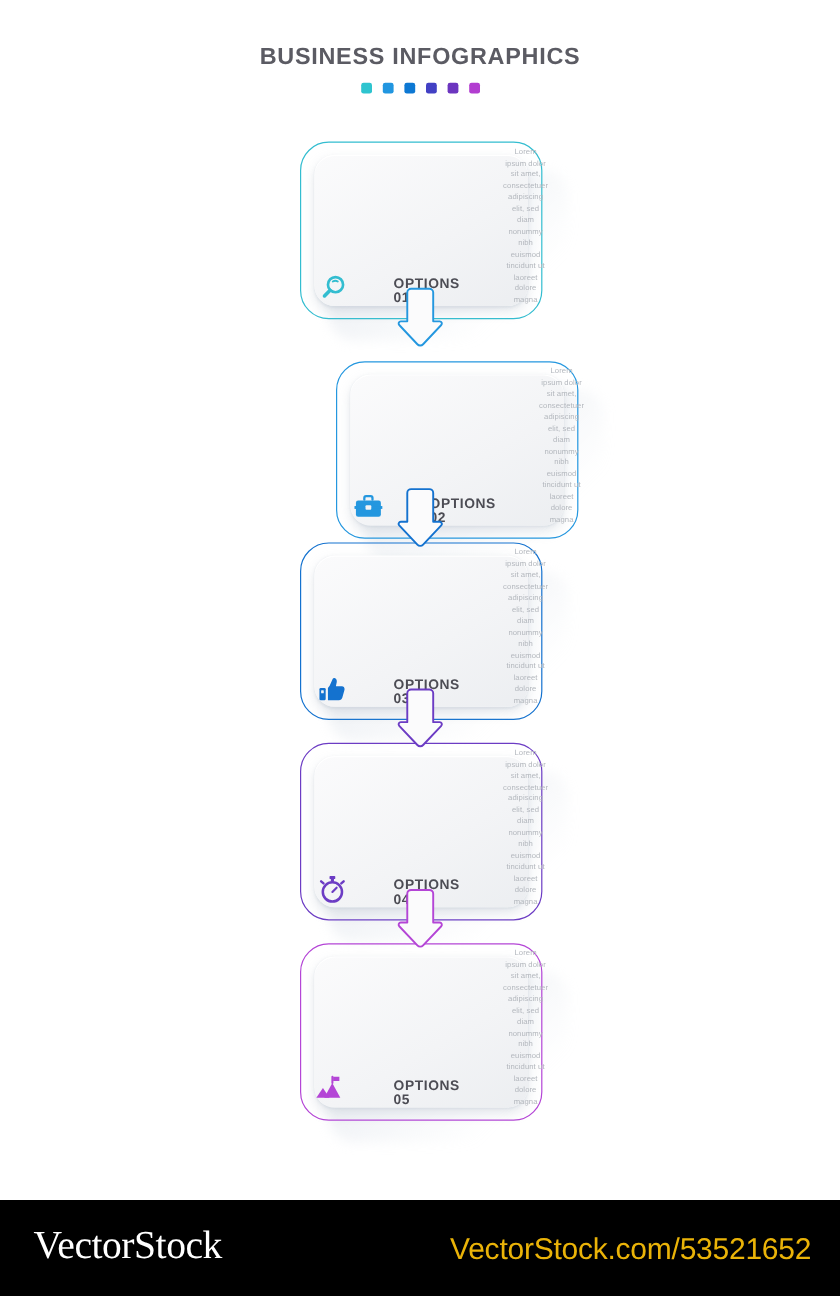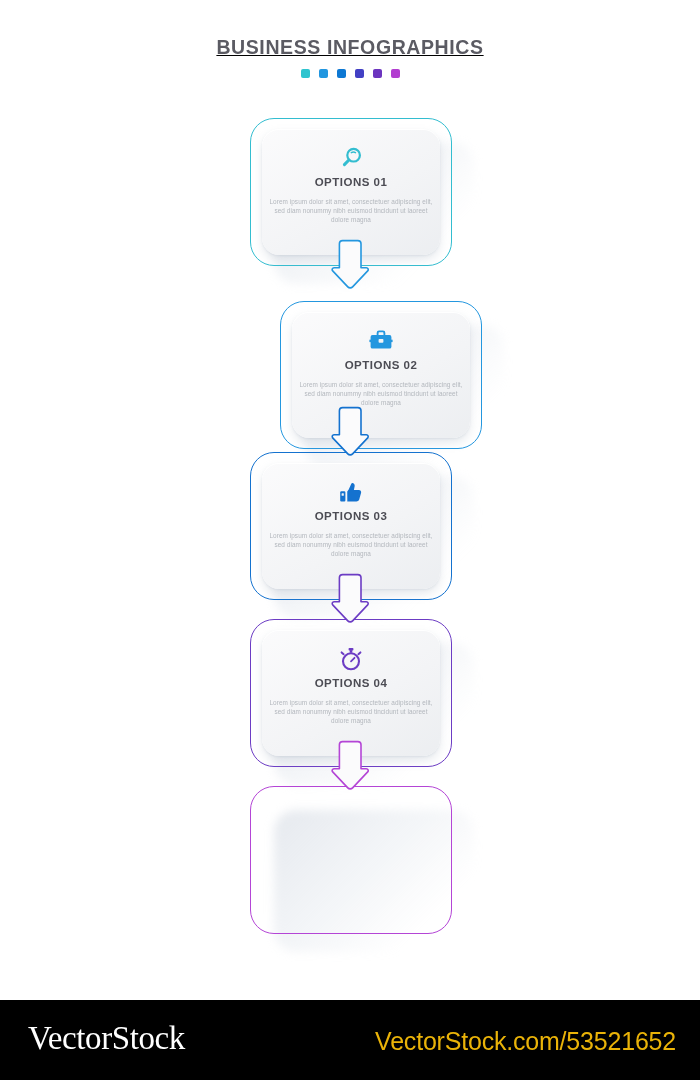--- a/index.html
+++ b/index.html
@@ -23,21 +23,20 @@
     background: #ffffff;
   }
 
   
   #header {
     position: absolute;
     left: 0;
     top: 38px;
     width: 700px;
     text-align: center;
-    text-decoration: underline;
   }
   #header-title {
     font-family: "Liberation Sans", sans-serif;
     font-size: 19.5px;
     font-weight: bold;
     letter-spacing: 0.6px;
     color: #5b5b63;
     line-height: 1;
     white-space: nowrap;
   }
@@ -103,23 +102,24 @@
     width: 178px;
     height: 126px;
     border-radius: 17px;
     background: linear-gradient(150deg, #fbfbfc 0%, #f3f4f6 58%, #eceef1 100%);
     box-sizing: border-box;
     box-shadow:
        0 5px 10px rgba(176,186,199,0.30),
        0 1px 2px rgba(176,186,199,0.25),
       inset 0 1px 0 rgba(255,255,255,0.95);
     display: flex;
-    flex-direction: column;
-    align-items: center;
+    flex-direction: row;
+    align-items: flex-end;
     padding-top: 14px;
+    gap: 36px;
   }
 
   .step-icon {
     width: 30px;
     height: 30px;
     display: flex;
     align-items: center;
     justify-content: center;
   }
   .step-icon svg { display: block; }
@@ -283,20 +283,32 @@
         </div>
       </div>
       <div class="connector" style="top: 621px;">
         <svg width="42" height="62" viewBox="0 0 42 62" fill="none">
           <path d="M14.2 2.6 h13.6 a3.2 3.2 0 0 1 3.2 3.2 v24.0 h5.4 a1.8 1.8 0 0 1 1.3 3.05 l-15.1 16.0 a3.3 3.3 0 0 1 -4.8 0 l-15.1 -16.0 a1.8 1.8 0 0 1 1.3 -3.05 h5.4 v-24.0 a3.2 3.2 0 0 1 3.2 -3.2 z" fill="#fbfbfc" stroke="#b445d6" stroke-width="1.6" stroke-linejoin="round"></path>
         </svg>
       </div>
       <div class="step" style="top: 668px;">
         <div class="step-shadow"></div>
         <div class="step-outline" style="border-color: rgb(180, 69, 214);"></div>
+        <div class="step-panel">
+          <div class="step-icon">
+            <svg width="30" height="30" viewBox="0 0 30 30" fill="none">
+              <path d="M14.9 9.6 L21.6 21.8 H8.2 Z" fill="#b445d6"></path>
+              <path d="M7.1 13.6 L12.6 21.8 H1.6 Z" fill="#b445d6"></path>
+              <path d="M15.0 9.4 V4.4" stroke="#b445d6" stroke-width="1.7" stroke-linecap="round"></path>
+              <path d="M15.6 4.3 h5.2 v3.5 h-5.2 z" fill="#b445d6"></path>
+            </svg>
+          </div>
+          <div class="step-title">OPTIONS 05</div>
+          <div class="step-desc">Lorem ipsum dolor sit amet, consectetuer adipiscing elit, sed diam nonummy nibh euismod tincidunt ut laoreet dolore magna</div>
+        </div>
       </div>
     </div>
 
 </div>
 
 <div id="footer">
   <div id="footer-brand">VectorStock</div>
   <div id="footer-url">VectorStock.com/53521652</div>
 </div>
 

